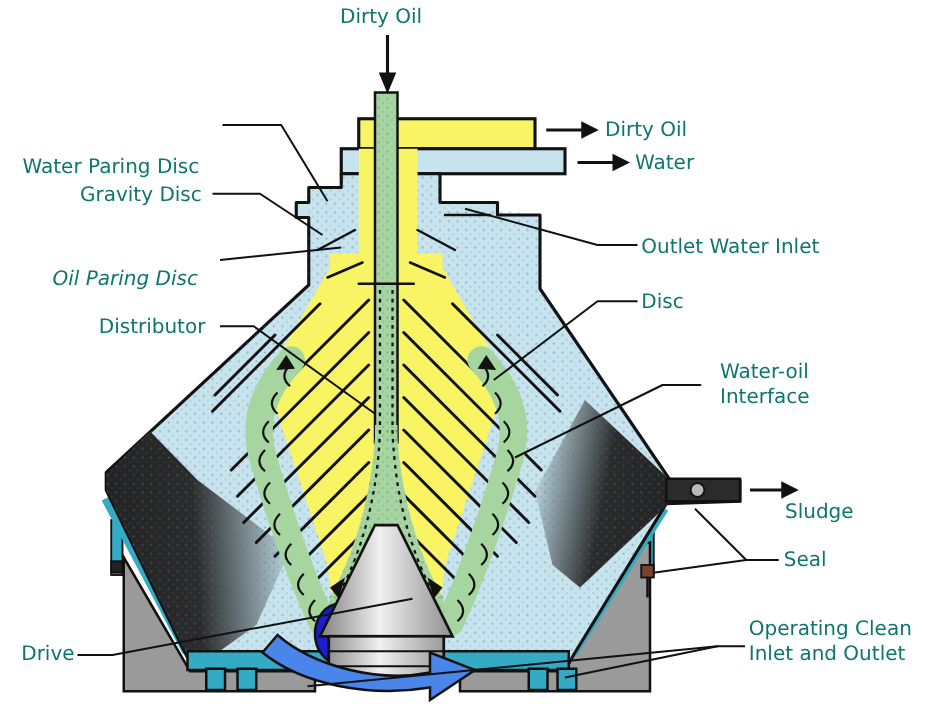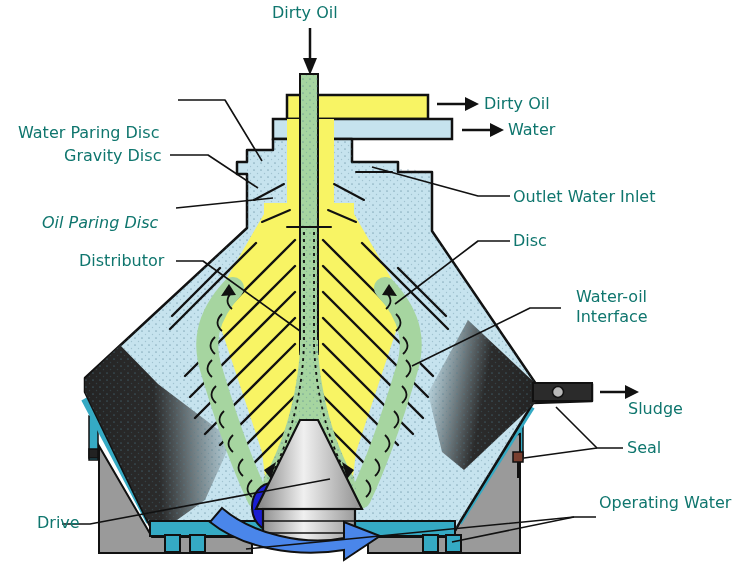--- a/index.html
+++ b/index.html
@@ -195,28 +195,29 @@
     <polyline points="596,517 574,517 246,549"></polyline>
     <polyline points="574,517 452,542"></polyline>
   </g>
 </svg>
 
 <div class="lbl" style="left:272px;top:3px;">Dirty Oil</div>
 <div class="lbl" style="left:18px;top:91px;margin-top:32px;">Water Paring Disc</div>
 <div class="lbl" style="left:64px;top:146px;">Gravity Disc</div>
 <div class="lbl" style="left:42px;top:213px;font-style:italic;">Oil Paring Disc</div>
 <div class="lbl" style="left:79px;top:251px;">Distributor</div>
-<div class="lbl" style="left:17px;top:513px;margin-left:20px;">Drive</div>
+<div class="lbl" style="left:17px;top:513px;">Drive</div>
 <div class="lbl" style="left:484px;top:94px;">Dirty Oil</div>
 <div class="lbl" style="left:508px;top:120px;">Water</div>
 <div class="lbl" style="left:513px;top:187px;">Outlet Water Inlet</div>
 <div class="lbl" style="left:513px;top:231px;">Disc</div>
 <div class="lbl" style="left:566px;top:287px;margin-left:10px;">
   <div>Water-oil</div>
   <div>Interface</div>
 </div>
 <div class="lbl" style="left:628px;top:382px;margin-top:17px;">Sludge</div>
 <div class="lbl" style="left:627px;top:438px;">Seal</div>
 <div class="lbl" style="left:599px;top:493px;">
-  <div>Operating Water</div>
+  <div>Operating Clean</div>
+  <div>Inlet and Outlet</div>
 </div>
 
 </div>
 
 </body></html>

